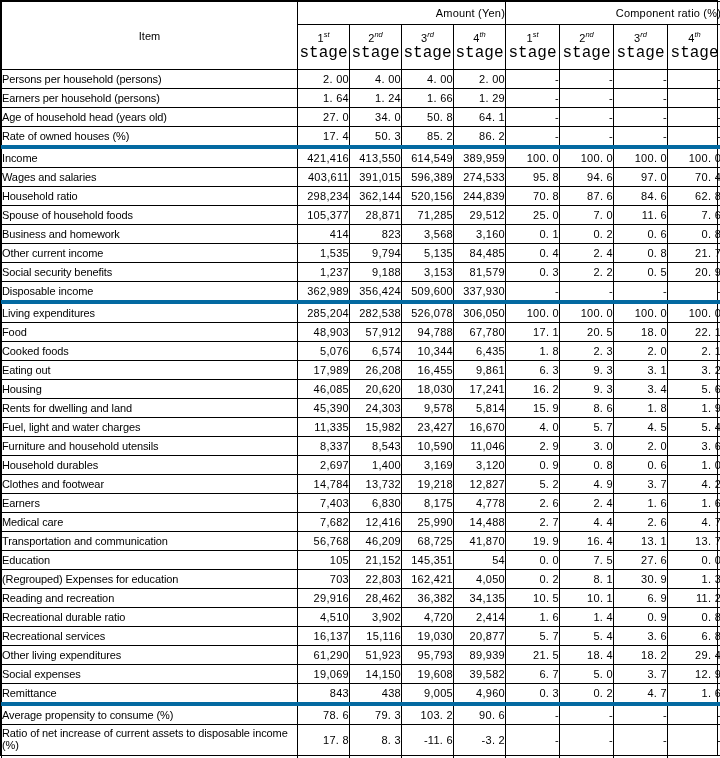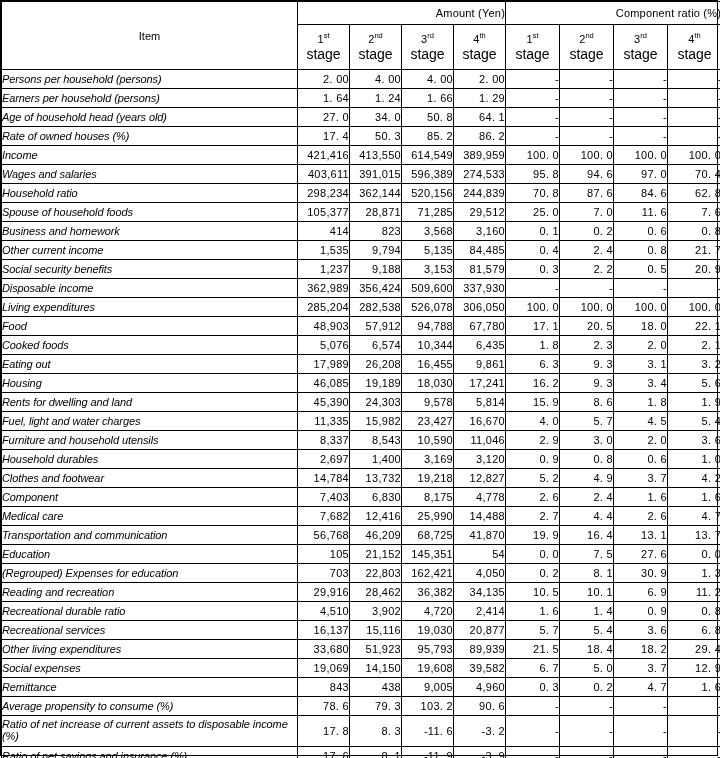--- a/index.html
+++ b/index.html
@@ -51,48 +51,47 @@
     vertical-align: middle;
   }
   th.hstage {
     text-align: center;
     font-size: 10.5px;
     height: 44px;
     line-height: 1.15;
     padding-bottom: 2px;
   }
   th.hstage .ord { font-size: 11px; }
-  th.hstage sup { font-size: 7.5px; vertical-align: super; }
-  th.hstage .stg { display: block; font-size: 14px; }
+  th.hstage sup { font-size: 7.5px; vertical-align: super; font-style: italic; }
+  th.hstage .stg { display: block; font-size: 16px; font-family: Liberation Mono, monospace; }
 
   
   tr.drow td { height: 18px; }
   td.lbl {
     text-align: left;
     font-size: 11px;
     padding-left: 3px;
     white-space: nowrap;
     letter-spacing: -0.1px;
-    font-style: italic;
   }
   td.num {
     text-align: right;
     font-size: 10.5px;
     padding-right: 5px;
     font-family: "Liberation Sans", sans-serif;
     letter-spacing: 0.3px;
     white-space: nowrap;
   }
   
   .i0 { padding-left: 3px; }
   .i1 { padding-left: 14px; }
   .i2 { padding-left: 26px; }
 
   
-  tr.secbreak > td { border-top: 1px solid #0369a1; }
+  tr.secbreak > td { border-top: 4px solid #0369a1; }
 
   
   tr.tall td { height: 30px; }
   td.lbl2 {
     line-height: 1.05;
     white-space: normal;
     font-size: 10.5px;
   }
 </style>
 </head>
@@ -301,21 +300,21 @@
           <td class="num">16,455</td>
           <td class="num">9,861</td>
           <td class="num">6. 3</td>
           <td class="num">9. 3</td>
           <td class="num">3. 1</td>
           <td class="num">3. 2</td>
         </tr>
         <tr class="drow">
           <td class="lbl i1">Housing</td>
           <td class="num">46,085</td>
-          <td class="num">19,189</td>
+          <td class="num">20,620</td>
           <td class="num">18,030</td>
           <td class="num">17,241</td>
           <td class="num">16. 2</td>
           <td class="num">9. 3</td>
           <td class="num">3. 4</td>
           <td class="num">5. 6</td>
         </tr>
         <tr class="drow">
           <td class="lbl i2">Rents for dwelling and land</td>
           <td class="num">45,390</td>
@@ -365,21 +364,21 @@
           <td class="num">14,784</td>
           <td class="num">13,732</td>
           <td class="num">19,218</td>
           <td class="num">12,827</td>
           <td class="num">5. 2</td>
           <td class="num">4. 9</td>
           <td class="num">3. 7</td>
           <td class="num">4. 2</td>
         </tr>
         <tr class="drow">
-          <td class="lbl i2">Component</td>
+          <td class="lbl i2">Earners</td>
           <td class="num">7,403</td>
           <td class="num">6,830</td>
           <td class="num">8,175</td>
           <td class="num">4,778</td>
           <td class="num">2. 6</td>
           <td class="num">2. 4</td>
           <td class="num">1. 6</td>
           <td class="num">1. 6</td>
         </tr>
         <tr class="drow">
@@ -454,21 +453,21 @@
           <td class="num">15,116</td>
           <td class="num">19,030</td>
           <td class="num">20,877</td>
           <td class="num">5. 7</td>
           <td class="num">5. 4</td>
           <td class="num">3. 6</td>
           <td class="num">6. 8</td>
         </tr>
         <tr class="drow">
           <td class="lbl i1">Other living expenditures</td>
-          <td class="num">33,680</td>
+          <td class="num">61,290</td>
           <td class="num">51,923</td>
           <td class="num">95,793</td>
           <td class="num">89,939</td>
           <td class="num">21. 5</td>
           <td class="num">18. 4</td>
           <td class="num">18. 2</td>
           <td class="num">29. 4</td>
         </tr>
         <tr class="drow">
           <td class="lbl i2">Social expenses</td>

